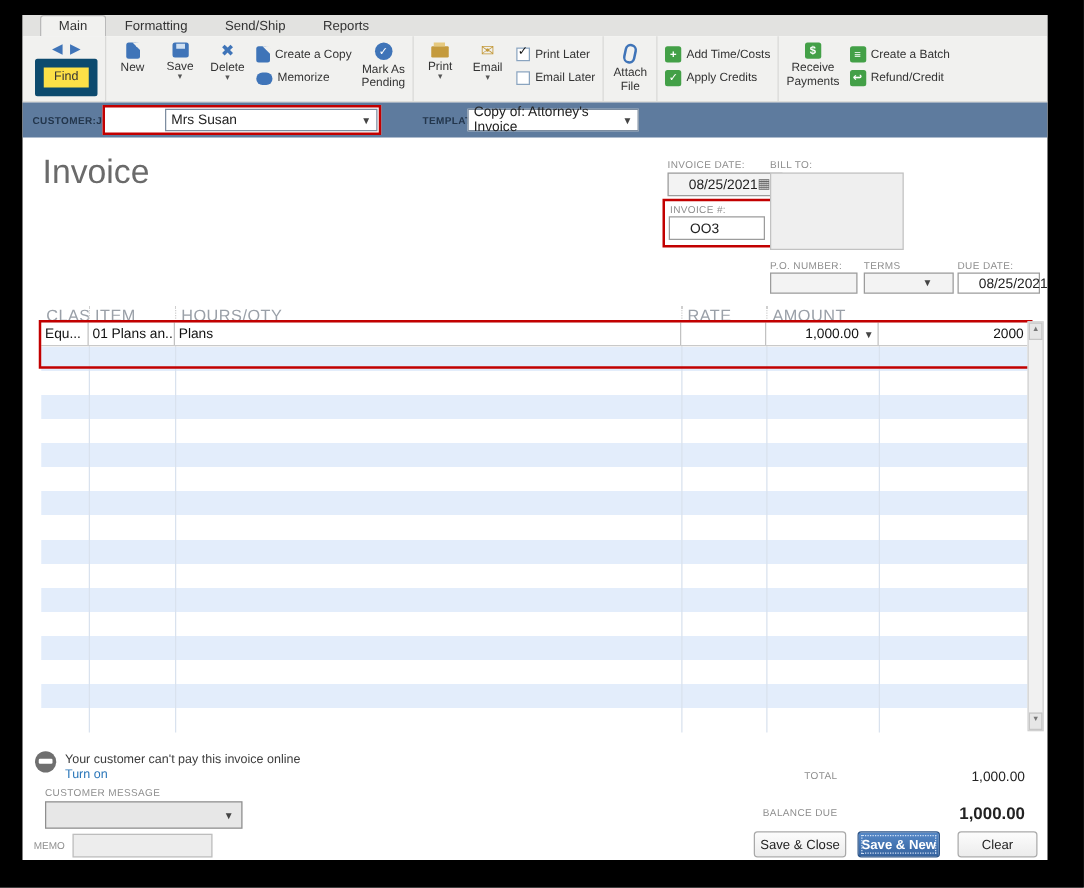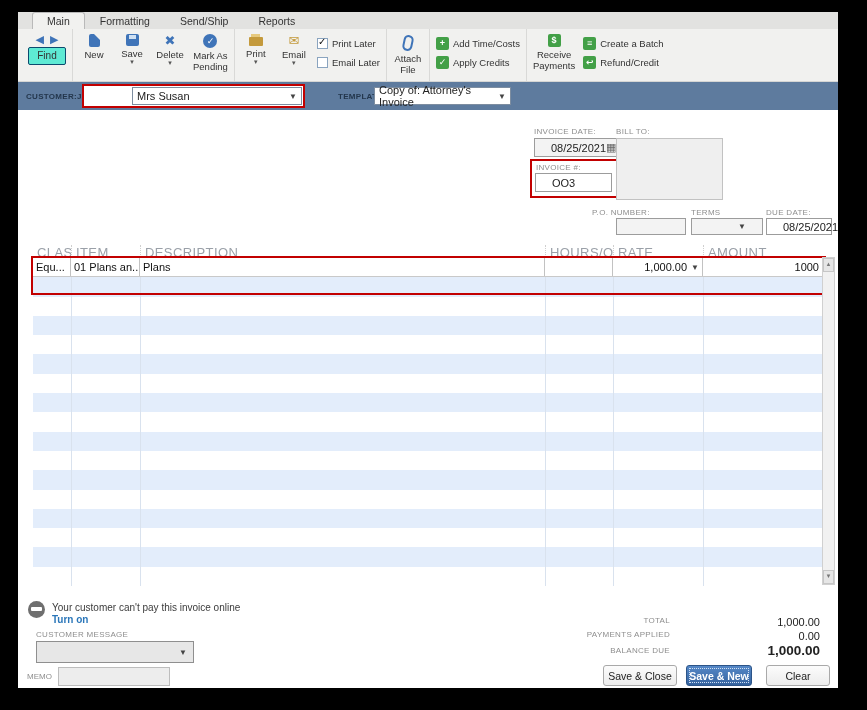--- a/index.html
+++ b/index.html
@@ -26,21 +26,21 @@
   .ico-save{width:13px;height:12px;background:#3f74b8;border-radius:2px;position:relative;}
   .ico-save::before{content:"";position:absolute;left:3px;top:1px;width:7px;height:4px;background:#cfe0f2;}
   .ico-circle{width:14px;height:14px;border-radius:50%;background:#3f74b8;color:#fff;font-size:9px;line-height:14px;text-align:center;}
   .ico-bubble{width:13px;height:10px;background:#3f74b8;border-radius:5px;margin-top:2px;}
   .ico-print{width:14px;height:9px;background:#c49a3c;border-radius:1px;position:relative;margin-top:3px;}
   .ico-print::before{content:"";position:absolute;left:2px;top:-3px;width:9px;height:3px;background:#e6c97e;}
   .ico-clip{width:6px;height:12px;border:2px solid #3f74b8;border-radius:5px;transform:rotate(12deg);margin-top:1px;}
   .ico-green{width:13px;height:13px;background:#43a047;border-radius:2px;color:#fff;font-size:9px;font-weight:bold;line-height:13px;text-align:center;}
   .cbx{width:9px;height:9px;border:1px solid #8aa4bf;background:#fff;display:inline-block;position:relative;}
   .cbx.checked::after{content:"✓";position:absolute;left:0px;top:-3px;font-size:10px;color:#111;}
-  .findbtn{width:36px;height:16px;border:1px solid #0c4a6e;border-radius:2px;background:#5eead4;font-size:10px;color:#333;text-align:center;line-height:16px;margin-top:2px;}
+  .findbtn{width:36px;height:16px;border:7px solid #0c4a6e;border-radius:2px;background:#fde047;font-size:10px;color:#333;text-align:center;line-height:16px;margin-top:2px;}
   .navarrows{display:flex;gap:6px;font-size:11px;color:#3f74b8;justify-content:center;}
   
   .custbar{position:absolute;left:0;top:70px;width:100%;height:28px;background:#5e7b9e;}
   .bar-label{position:absolute;font-size:8px;font-weight:bold;color:#23364c;letter-spacing:.3px;top:10px;}
   .select{background:#fff;border:1px solid #7d8da0;height:18px;font-size:11px;color:#222;display:flex;align-items:center;padding:0 4px;justify-content:space-between;box-sizing:border-box;}
   .redwrap{position:absolute;border:2px solid #c20000;padding:1px;background:#fff;}
   .dd-arrow{font-size:8px;color:#444;margin-left:4px;}
   
   .title{position:absolute;left:16px;top:110px;font-size:27px;color:#6a6a6a;}
   .flabel{position:absolute;font-size:8px;color:#8e8e8e;letter-spacing:.3px;}
@@ -60,21 +60,21 @@
   .drow .cell{font-size:11px;color:#111;display:flex;align-items:center;padding:0 3px;border-right:1px solid #c2c2c2;overflow:hidden;white-space:nowrap;box-sizing:border-box;}
   .drow .cell.right{justify-content:flex-end;}
   .drow .cell .sp{flex:1;}
   .redbox{position:absolute;left:-2px;top:-2px;width:791px;height:35px;border:2px solid #c20000;pointer-events:none;}
   .scrollbar{position:absolute;left:804px;top:245px;width:13px;height:328px;background:#f1f1f1;border:1px solid #d0d0d0;box-sizing:border-box;display:flex;flex-direction:column;justify-content:space-between;}
   .sb-arrow{height:12px;background:#e6e6e6;border:1px solid #c6c6c6;font-size:6px;color:#777;text-align:center;line-height:11px;}
   
   .payicon{position:absolute;left:10px;top:589px;width:17px;height:17px;border-radius:50%;background:#6f6f6f;}
   .payicon::after{content:"";position:absolute;left:3px;top:6px;width:11px;height:4px;background:#fff;border-radius:1px;}
   .paymsg{position:absolute;left:34px;top:590px;font-size:10px;color:#3c3c3c;}
-  .turnon{position:absolute;left:34px;top:602px;font-size:10px;color:#2a76b9;cursor:pointer;font-weight:bold;}
+  .turnon{position:absolute;left:34px;top:602px;font-size:10px;color:#2a76b9;cursor:pointer;}
   .cmlabel{position:absolute;left:18px;top:618px;font-size:8px;color:#8e8e8e;letter-spacing:.3px;}
   .cmselect{position:absolute;left:18px;top:629px;width:158px;height:22px;background:#e7e7e7;border:1px solid #8f8f8f;display:flex;align-items:center;justify-content:flex-end;padding-right:6px;box-sizing:border-box;}
   .memolabel{position:absolute;left:9px;top:660px;font-size:8px;color:#8e8e8e;}
   .memoinput{position:absolute;left:40px;top:655px;width:110px;height:17px;background:#ededed;border:1px solid #bdbdbd;}
   .totrow{position:absolute;width:100%;height:13px;}
   .totlabel{position:absolute;left:452px;width:200px;text-align:right;font-size:8px;color:#8e8e8e;letter-spacing:.3px;}
   .totval{position:absolute;left:660px;width:142px;text-align:right;font-size:11px;color:#222;}
   .totval.big{font-size:13.5px;font-weight:bold;}
   .btn{position:absolute;top:653px;height:21px;border:1px solid #a9a9a9;border-radius:3px;background:linear-gradient(#fcfcfc,#ececec);font-size:10.5px;color:#222;text-align:center;line-height:21px;box-sizing:border-box;}
   .btn.primary{background:linear-gradient(#5588c7,#35639f);border-color:#2c5488;color:#fff;font-weight:bold;outline:1px dotted #cfe0f5;outline-offset:-4px;}
@@ -109,20 +109,30 @@
       <div class="tbtn">
         <span class="ico-save"></span>
         <span class="cap">Save</span>
         <span class="mini-dd">▾</span>
       </div>
       <div class="tbtn">
         <span class="glyph blue">✖</span>
         <span class="cap">Delete</span>
         <span class="mini-dd">▾</span>
       </div>
+      <div class="stack">
+        <div class="hbtn">
+          <span class="ico-doc"></span>
+          <span>Create a Copy</span>
+        </div>
+        <div class="hbtn">
+          <span class="ico-bubble"></span>
+          <span>Memorize</span>
+        </div>
+      </div>
       <div class="tbtn">
         <span class="ico-circle">✓</span>
         <span class="cap">Mark As
 Pending</span>
       </div>
     </div>
     <div class="tgroup">
       <div class="tbtn">
         <span class="ico-print"></span>
         <span class="cap">Print</span>
@@ -190,57 +200,57 @@
         <span class="dd-arrow">▼</span>
       </div>
     </div>
     <span class="bar-label" style="left:320px;">TEMPLATE</span>
     <div class="select" style="position:absolute;left:356px;top:5px;width:137px;">
       <span>Copy of: Attorney's Invoice</span>
       <span class="dd-arrow">▼</span>
     </div>
   </div>
 
+  <div class="title">Invoice</div>
 
   <span class="flabel" style="left:516px;top:115px;">INVOICE DATE:</span>
   <div class="field" style="left:516px;top:126px;width:92px;">
     <span>08/25/2021</span>
     <span class="ic-cal">▦</span>
   </div>
 
   <div class="redwrap" style="left:512px;top:147px;width:84px;height:33px;background:transparent;">
     <span class="flabel" style="left:4px;top:2px;">INVOICE #:</span>
     <div class="field white" style="left:3px;top:12px;width:77px;">
       <span>OO3</span>
     </div>
   </div>
 
   <span class="flabel" style="left:598px;top:115px;">BILL TO:</span>
   <div class="billto"></div>
 
-  <span class="flabel" style="left:574px;top:196px;">P.O. NUMBER:</span>
+  <span class="flabel" style="left:598px;top:196px;">P.O. NUMBER:</span>
   <div class="field" style="left:598px;top:206px;width:70px;height:17px;">
     <span></span>
   </div>
   <span class="flabel" style="left:673px;top:196px;">TERMS</span>
   <div class="field" style="left:673px;top:206px;width:72px;height:17px;">
     <span></span>
     <span class="dd-arrow">▼</span>
   </div>
   <span class="flabel" style="left:748px;top:196px;">DUE DATE:</span>
   <div class="field white" style="left:748px;top:206px;width:66px;height:17px;">
     <span>08/25/2021</span>
     <span class="ic-cal">▦</span>
   </div>
 
   <div class="itable">
     <div class="thead">
       <div>CLASS</div>
       <div>ITEM</div>
-      <div>DESCRIPTION</div>
       <div>HOURS/QTY</div>
       <div>RATE</div>
       <div>AMOUNT</div>
     </div>
     <div class="tbody">
       <div class="vline" style="left:38px;"></div>
       <div class="vline" style="left:107px;"></div>
       <div class="vline" style="left:512px;"></div>
       <div class="vline" style="left:580px;"></div>
       <div class="vline" style="left:670px;"></div>
@@ -259,21 +269,21 @@
           <span>Plans</span>
         </div>
         <div class="cell">
           <span></span>
         </div>
         <div class="cell right">
           <span>1,000.00</span>
           <span class="dd-arrow">▼</span>
         </div>
         <div class="cell right" style="border-right:none;">
-          <span>1000</span>
+          <span>2000</span>
         </div>
       </div>
       <div class="redbox"></div>
     </div>
   </div>
   <div class="scrollbar">
     <div class="sb-arrow">▲</div>
     <div class="sb-arrow">▼</div>
   </div>
 
@@ -285,24 +295,20 @@
   <div class="cmselect">
     <span class="dd-arrow">▼</span>
   </div>
   <span class="memolabel">MEMO</span>
   <div class="memoinput"></div>
 
   <div class="totrow" style="top:604px;">
     <span class="totlabel">TOTAL</span>
     <span class="totval">1,000.00</span>
   </div>
-  <div class="totrow" style="top:618px;">
-    <span class="totlabel">PAYMENTS APPLIED</span>
-    <span class="totval">0.00</span>
-  </div>
   <div class="totrow" style="top:631px;">
     <span class="totlabel" style="top:3px;">BALANCE DUE</span>
     <span class="totval big">1,000.00</span>
   </div>
 
   <div class="btn" style="left:585px;width:74px;">Save &amp; Close</div>
   <div class="btn primary" style="left:668px;width:66px;">Save &amp; New</div>
   <div class="btn" style="left:748px;width:64px;">Clear</div>
 
 </div>

